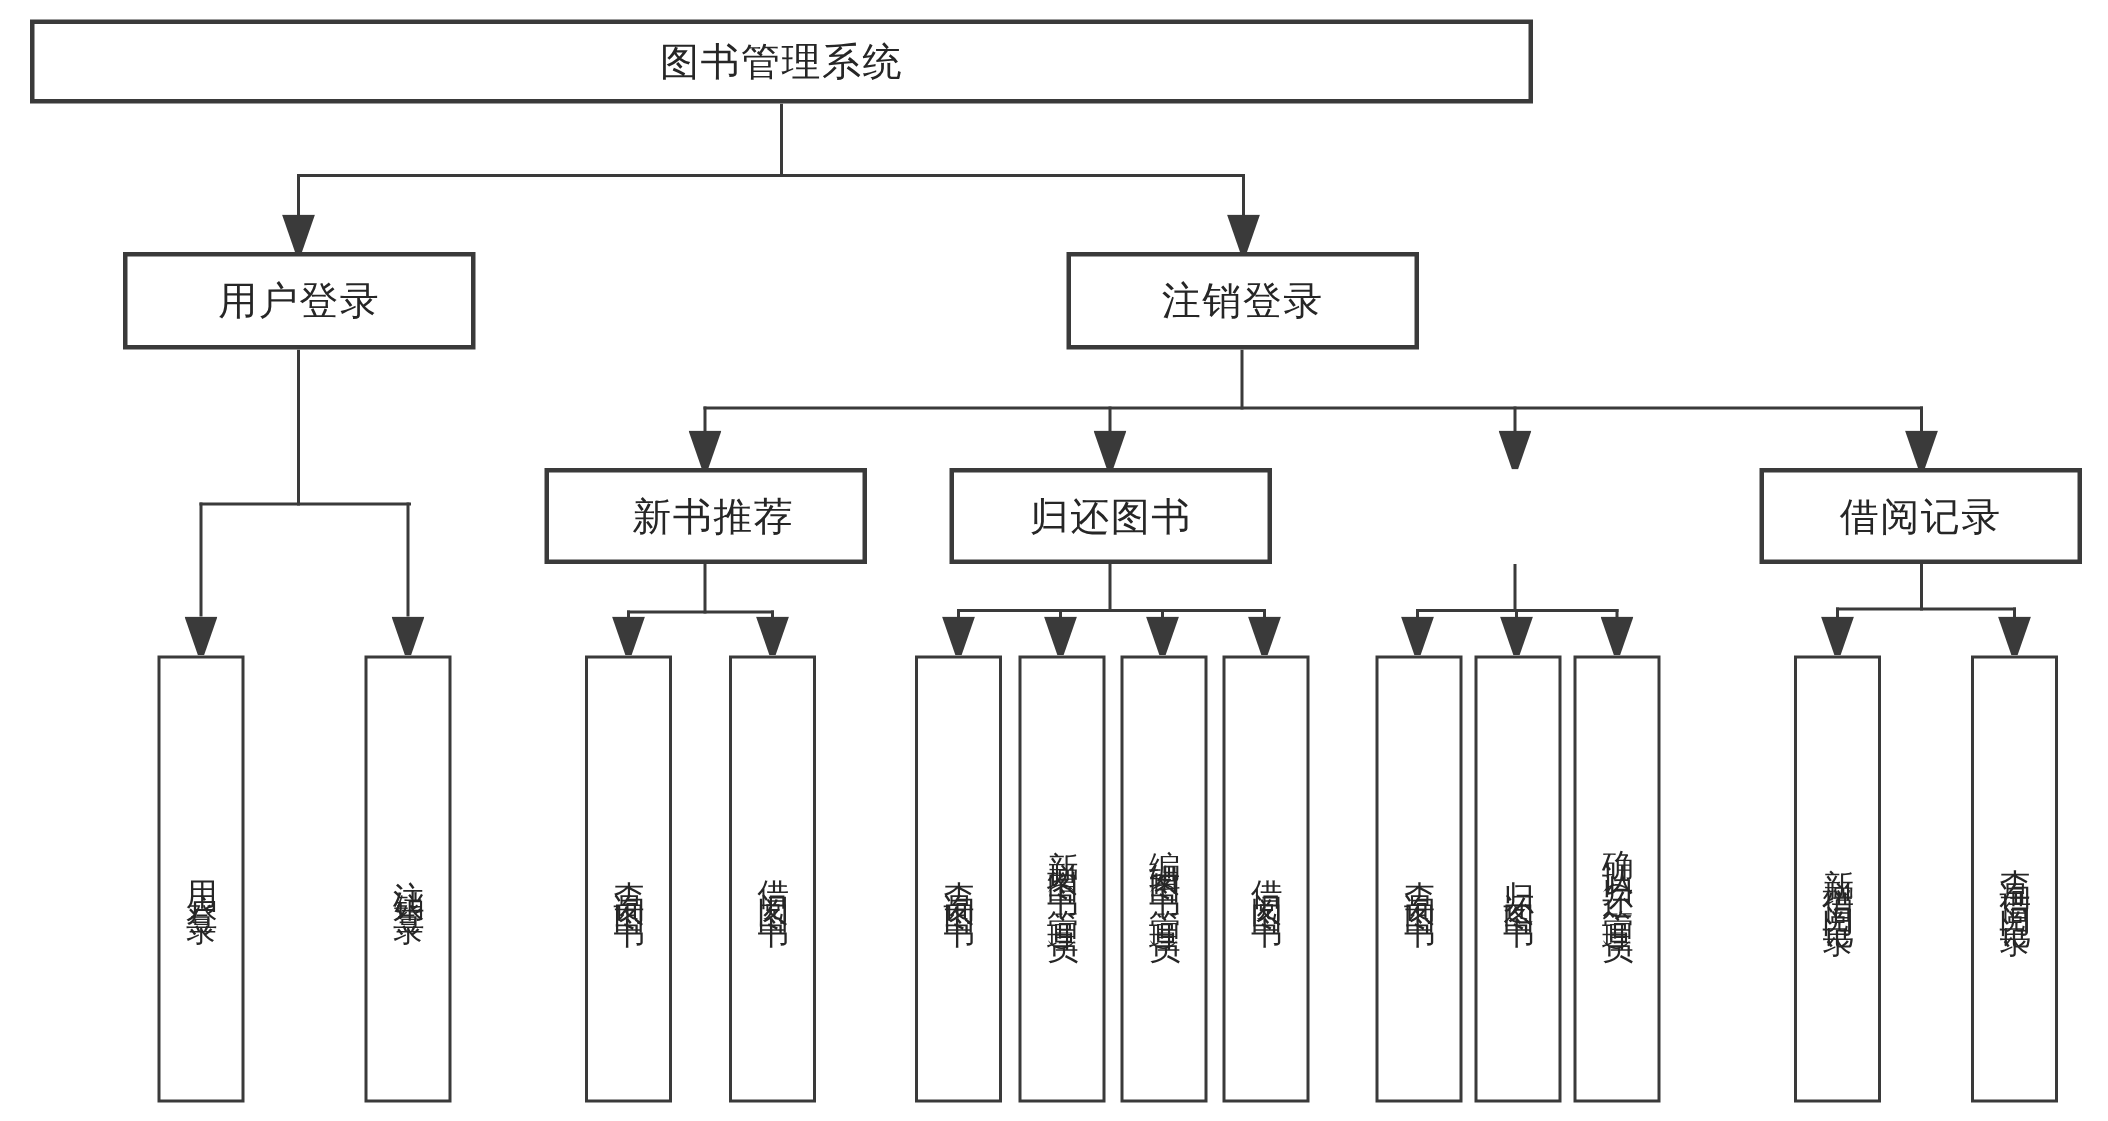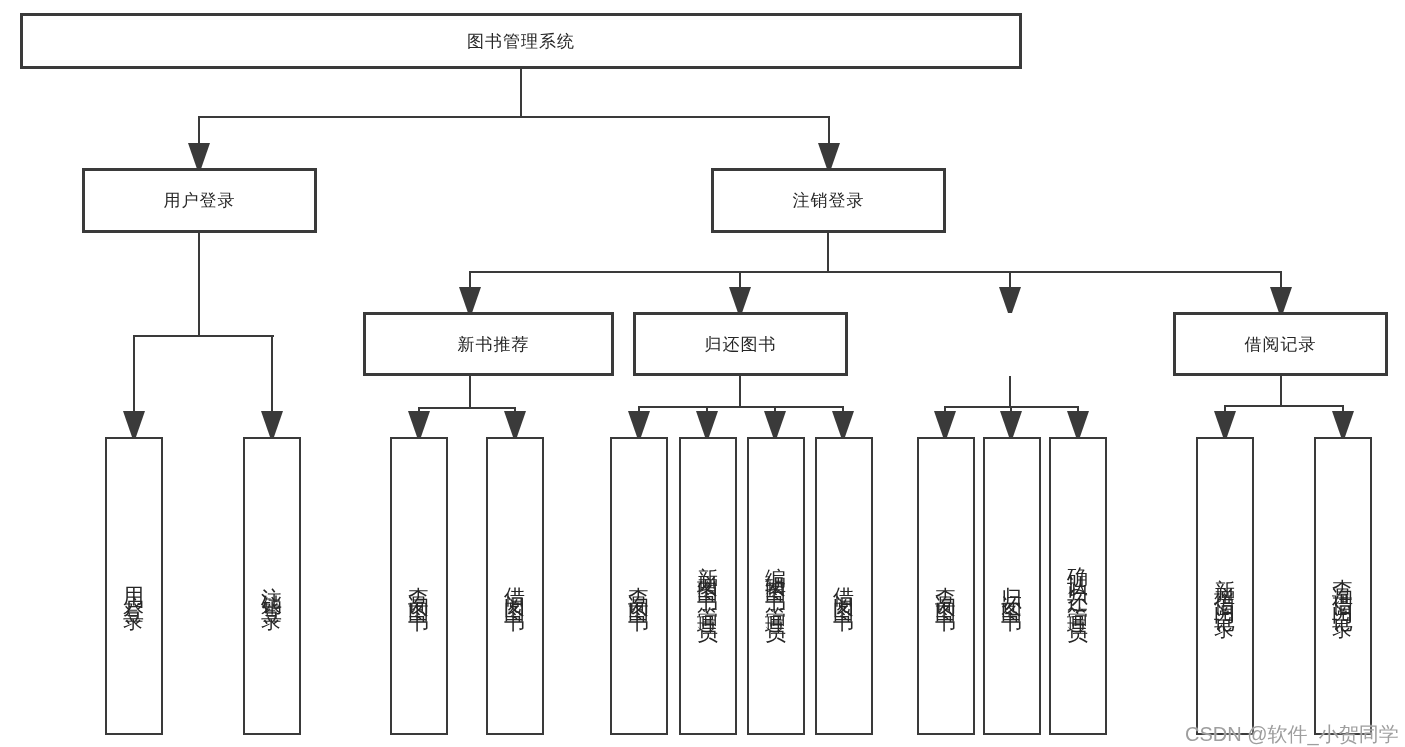--- a/index.html
+++ b/index.html
@@ -15,21 +15,21 @@
     width:1405px;height:747px;
     background:var(--bg);
     overflow:hidden;
   }
   .hbox{
     position:absolute;
     box-sizing:border-box;
     border:3px solid var(--line);
     background:#fff;
     display:flex;align-items:center;justify-content:center;
-    font-size:17px;color:var(--text);
+    font-size:26px;color:var(--text);
     letter-spacing:1px;
     z-index:2;
   }
   .root{border-width:3px;}
   .vbox{
     position:absolute;
     box-sizing:border-box;
     border:2.5px solid var(--line);
     background:#fff;
     display:flex;align-items:center;justify-content:center;
@@ -77,21 +77,21 @@
   </div>
 
   <div class="hbox" style="left:82px;top:168px;width:235px;height:65px;">
     <span>用户登录</span>
   </div>
 
   <div class="hbox" style="left:711px;top:168px;width:235px;height:65px;">
     <span>注销登录</span>
   </div>
 
-  <div class="hbox" style="left:363px;top:312px;width:251px;height:64px;padding-left:10px;">
+  <div class="hbox" style="left:363px;top:312px;width:215px;height:64px;padding-left:10px;">
     <span>新书推荐</span>
   </div>
 
   <div class="hbox" style="left:633px;top:312px;width:215px;height:64px;">
     <span>归还图书</span>
   </div>
 
 
   <div class="hbox" style="left:1173px;top:312px;width:215px;height:64px;">
     <span>借阅记录</span>
@@ -193,15 +193,14 @@
   <div class="line" style="left:1077px;top:406px;width:2px;height:7px;"></div>
   <div class="arrow" style="left:1067px;top:411px;"></div>
 
   <div class="line" style="left:1280px;top:376px;width:2px;height:31px;"></div>
   <div class="line" style="left:1224px;top:405px;width:120px;height:2px;"></div>
   <div class="line" style="left:1224px;top:405px;width:2px;height:8px;"></div>
   <div class="arrow" style="left:1214px;top:411px;"></div>
   <div class="line" style="left:1342px;top:405px;width:2px;height:8px;"></div>
   <div class="arrow" style="left:1332px;top:411px;"></div>
 
-  <div class="watermark">CSDN @软件_小贺同学</div>
 
 </div>
 
 </body></html>

